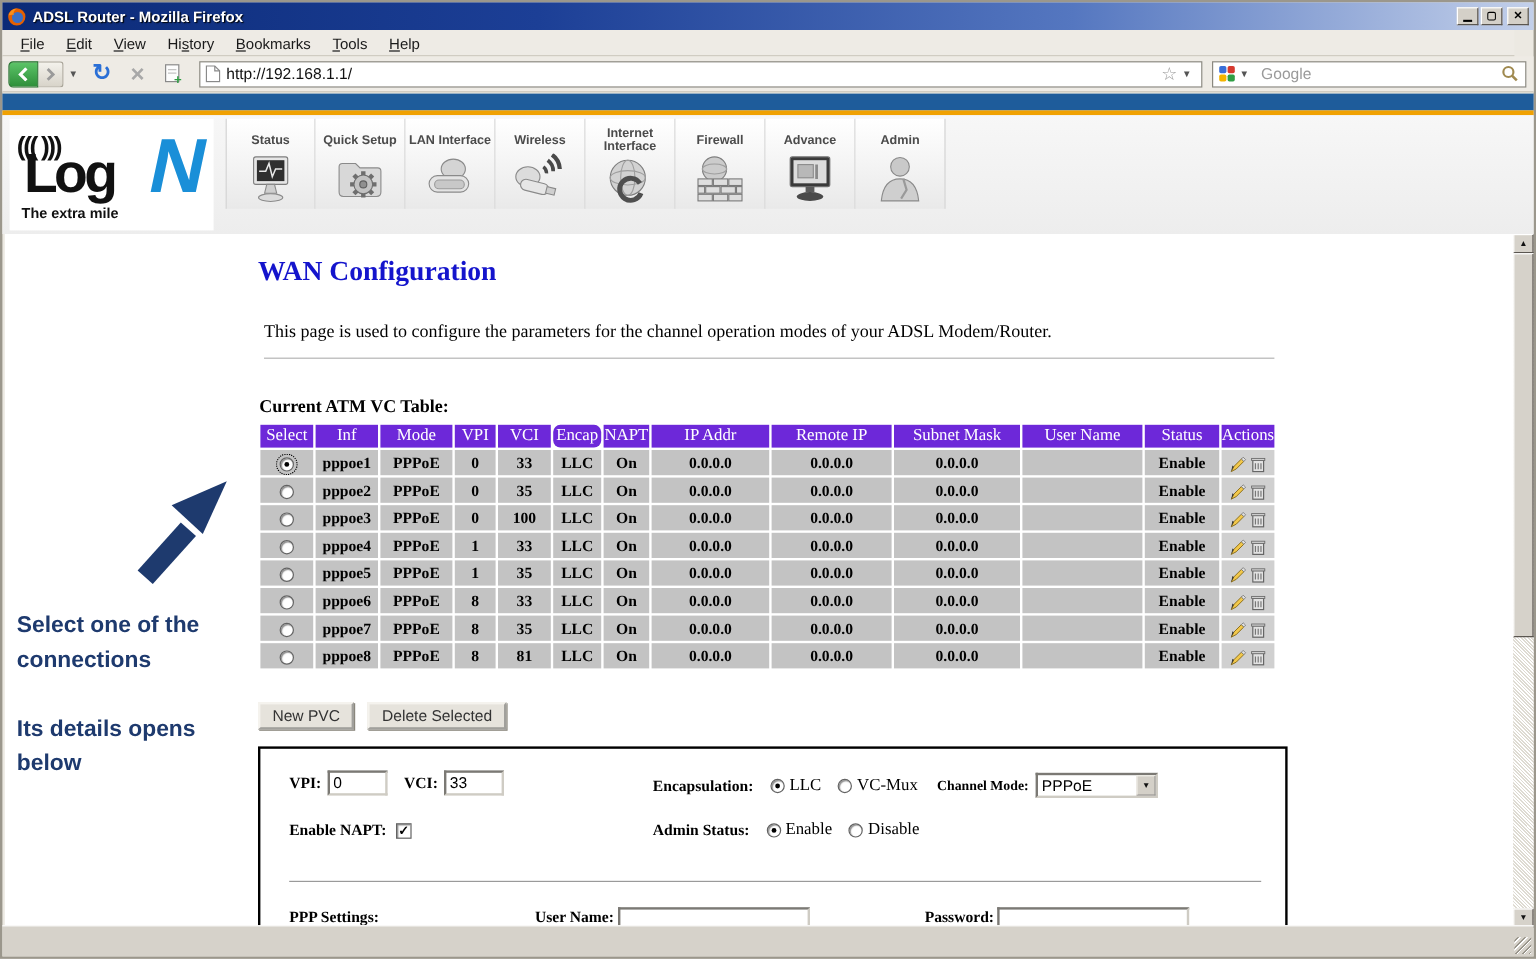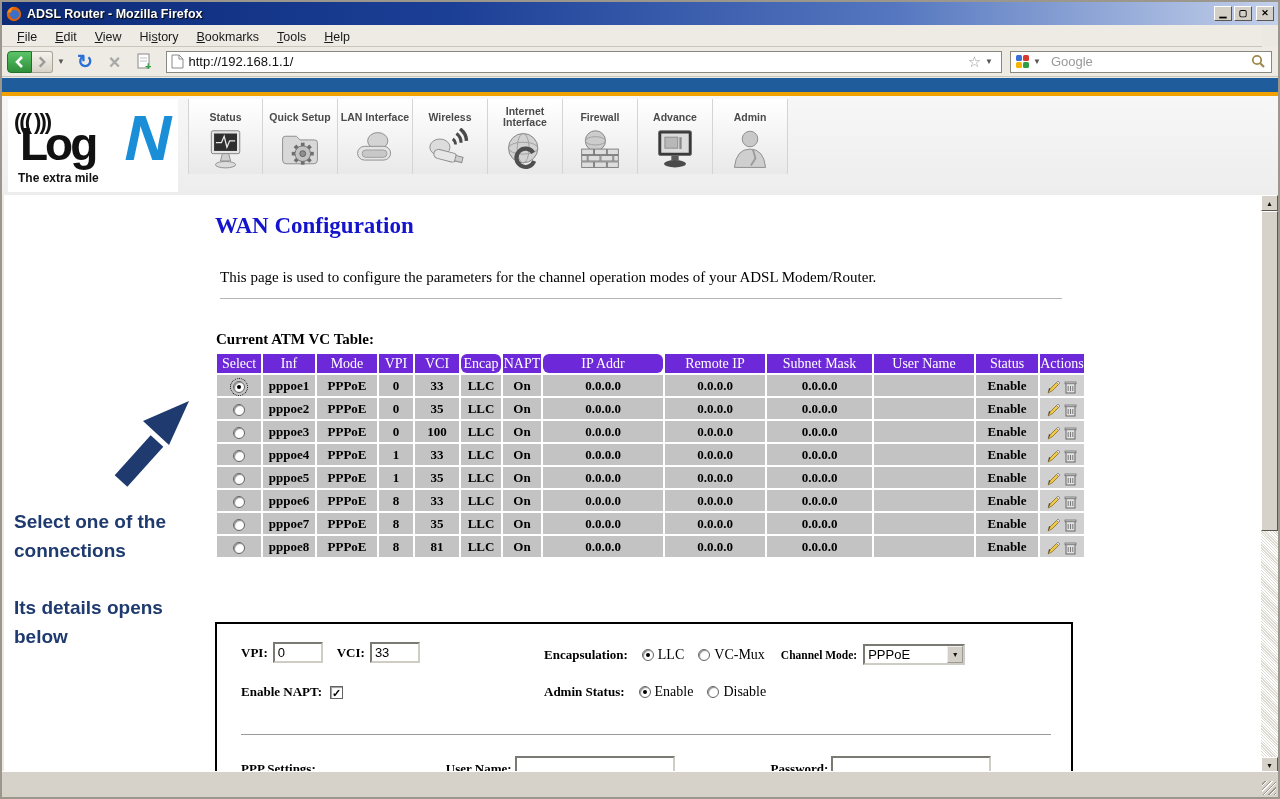--- a/index.html
+++ b/index.html
@@ -93,21 +93,21 @@
   .tbl-caption { position:absolute; left:212px; top:136px; font-size:15px; font-weight:bold; }
 
   table.vc { position:absolute; left:211px; top:157px; width:849px;
     border-collapse:separate; border-spacing:2px; table-layout:fixed; }
   table.vc th { background:#6d28d9; color:#fff; font-weight:normal; font-size:14px;
     height:19px; text-align:center; }
   table.vc td { background:#c3c3c3; font-size:13px; font-weight:bold; height:21px;
     text-align:center; }
   table.vc td.act { background:#d0d0d0; }
   .cw0{width:44px;} .cw1{width:52px;} .cw2{width:60px;} .cw3{width:34px;} .cw4{width:44px;}
-  .cw5{width:40px;border-radius:6px;} .cw6{width:38px;} .cw7{width:120px;border-radius:6px;} .cw8{width:100px;} .cw9{width:105px;}
+  .cw5{width:40px;border-radius:6px;} .cw6{width:38px;} .cw7{width:98px;} .cw8{width:100px;} .cw9{width:105px;}
   .cw10{width:100px;} .cw11{width:62px;} .cw12{width:44px;}
 
   .radio { display:inline-block; width:12px; height:12px; border-radius:50%; background:#fff;
     border:1px solid #636363; box-shadow:inset 1px 1px 1px rgba(0,0,0,.45); position:relative;
     vertical-align:middle; }
   .radio.checked::after { content:""; position:absolute; left:3px; top:3px; width:4px; height:4px;
     border-radius:50%; background:#000; }
   .radio.focused { outline:1px dotted #000; outline-offset:2px; }
   .checkbox { display:inline-block; width:13px; height:13px; background:#fff;
     border:1px solid #636363; box-shadow:inset 1px 1px 1px rgba(0,0,0,.4);
@@ -121,21 +121,21 @@
 
   .formbox { position:absolute; left:211px; top:427px; width:858px; height:160px;
     border:2px solid #000; background:#fff; }
   .formbox .flabel { font-size:13px; font-weight:bold; font-family:"Liberation Serif",serif; }
   .frow1 { position:absolute; left:24px; top:18px; display:flex; align-items:center; }
   .frow1b { position:absolute; left:327px; top:20px; display:flex; align-items:center; }
   .frow2 { position:absolute; left:24px; top:60px; display:flex; align-items:center; }
   .frow2b { position:absolute; left:327px; top:60px; display:flex; align-items:center; }
   .rule2 { position:absolute; left:24px; top:110px; width:810px; border:none;
     border-top:1px solid #9a9a9a; }
-  .frow3 { position:absolute; left:24px; top:132px; display:flex; align-items:flex-end; width:810px; }
+  .frow3 { position:absolute; left:24px; top:132px; display:flex; align-items:flex-start; width:810px; }
   .tinput { border:2px inset #cfccc4; height:21px; font-size:13px;
     font-family:"Liberation Sans",sans-serif; padding:1px 3px; background:#fff; }
   .w48 { width:50px; } .w160 { width:160px; }
   .radio-opt { display:flex; align-items:center; margin-left:14px;
     font-family:"Liberation Serif",serif; font-size:14px; }
   .radio-opt .radio { margin-right:4px; }
   .combo { width:102px; height:21px; border:2px inset #cfccc4; background:#fff;
     display:flex; align-items:center; margin-left:6px; }
   .combo .val { flex:1; font-size:13px; font-family:"Liberation Sans",sans-serif; padding-left:3px; }
   .combo .drop { width:16px; height:100%; background:#d4d0c8; border:1px outset #f0eee8;
@@ -599,20 +599,24 @@
                   <rect x="2" y="3.5" width="9" height="9.5" fill="#e2e2e2" stroke="#666"></rect>
                   <rect x="1" y="2" width="11" height="1.8" fill="#cfcfcf" stroke="#666" stroke-width="0.7"></rect>
                   <line x1="4.2" y1="6" x2="4.2" y2="11" stroke="#777"></line>
                   <line x1="6.5" y1="6" x2="6.5" y2="11" stroke="#777"></line>
                   <line x1="8.8" y1="6" x2="8.8" y2="11" stroke="#777"></line>
                 </svg></span></td>
           </tr>
         </tbody>
     </table>
 
+    <div class="btnrow">
+      <button class="push-btn">New PVC</button>
+      <button class="push-btn">Delete Selected</button>
+    </div>
 
     <div class="formbox">
       <div class="frow1">
         <span class="flabel">VPI:</span>
         <input class="tinput w48" style="margin-left: 5px;" value="0">
         <span class="flabel" style="margin-left:14px">VCI:</span>
         <input class="tinput w48" style="margin-left: 5px;" value="33">
       </div>
       <div class="frow1b">
         <span class="flabel">Encapsulation:</span>

